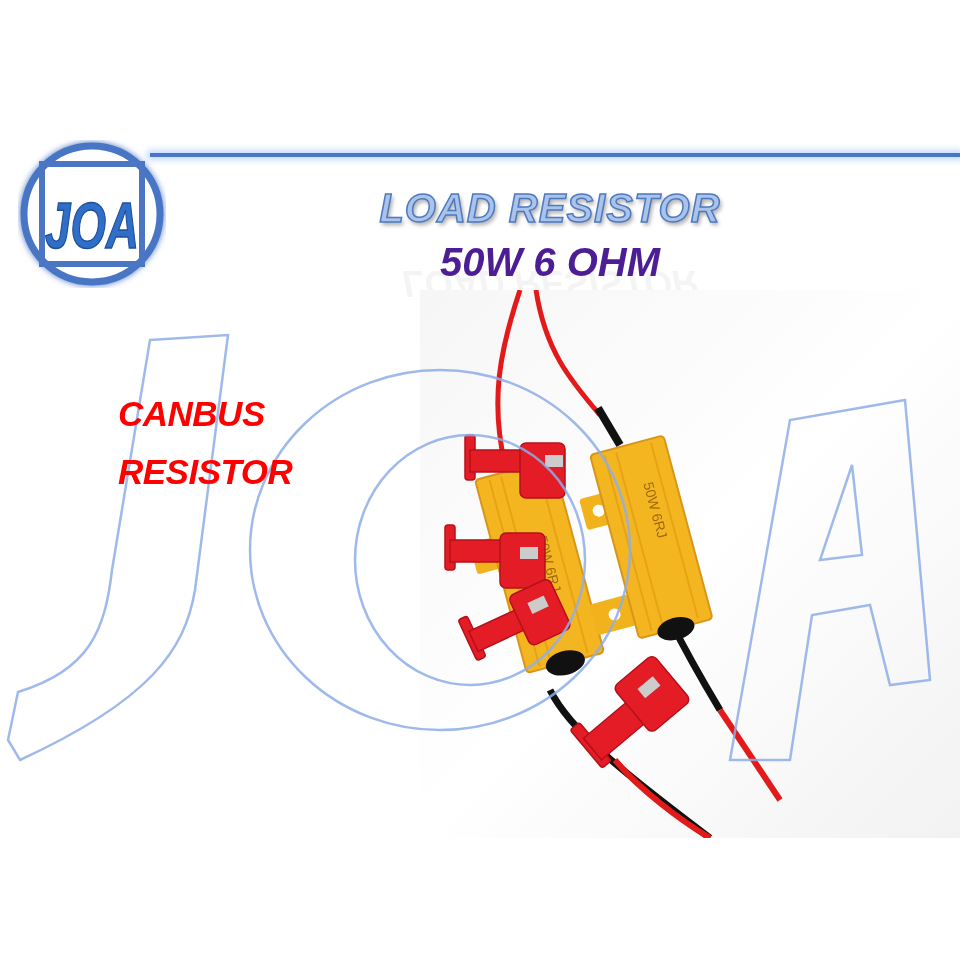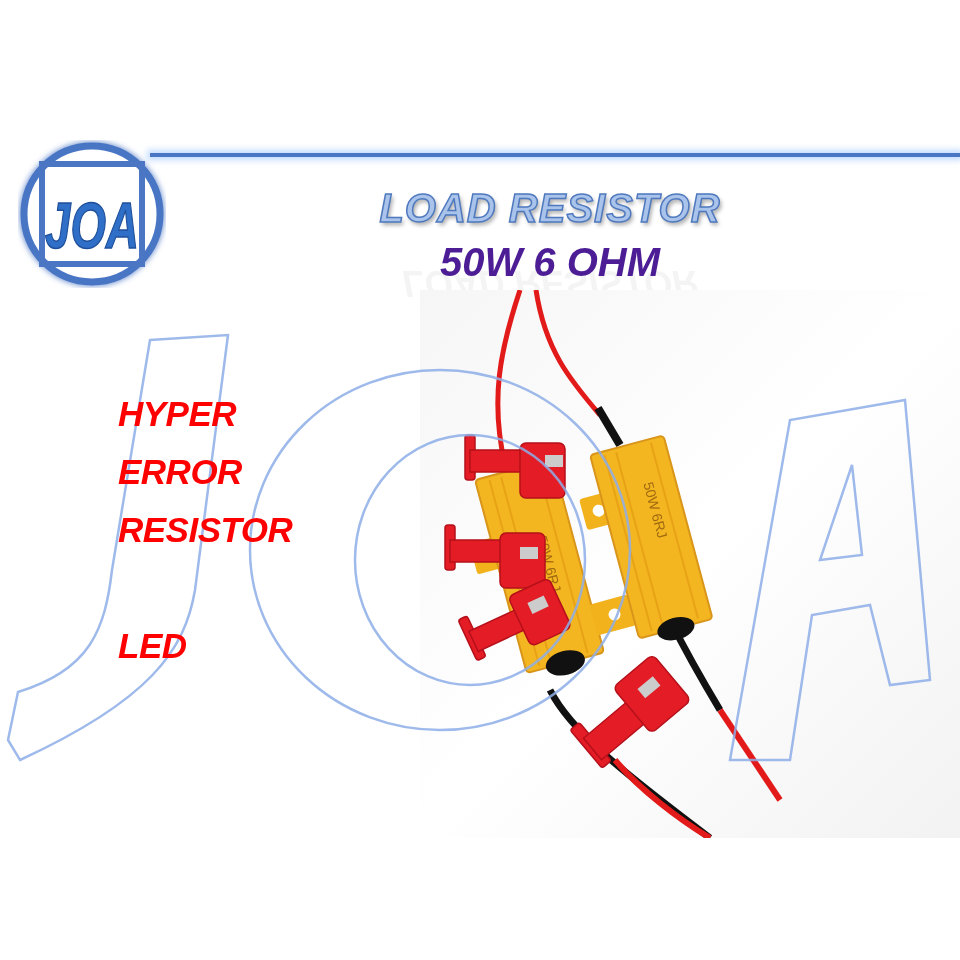--- a/index.html
+++ b/index.html
@@ -119,18 +119,16 @@
       <ellipse cx="440" cy="250" rx="190" ry="180"></ellipse>
       <ellipse cx="470" cy="260" rx="115" ry="125"></ellipse>
 
       <path d="M730 460 L 790 120 L 905 100 L 930 380 L 890 385 L 870 305 L 812 315 L 790 460 Z"></path>
       <path d="M820 260 L 862 255 L 852 165 Z"></path>
     </g>
   </svg>
 </div>
 
 <div class="abs features">
-  <div class="feature">HYPER</div>
-  <div class="feature">ERROR</div>
+  <div class="feature">CANBUS</div>
   <div class="feature">RESISTOR</div>
   <div class="gap"></div>
-  <div class="feature">LED</div>
 </div>
 
 </body></html>

